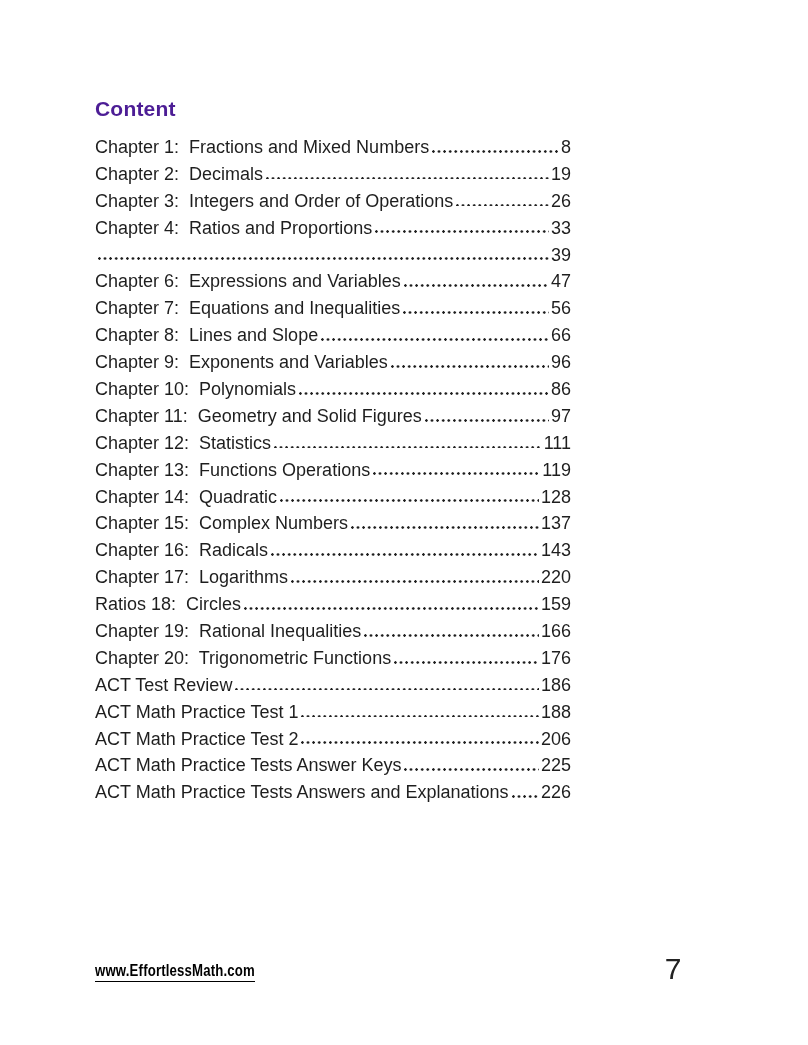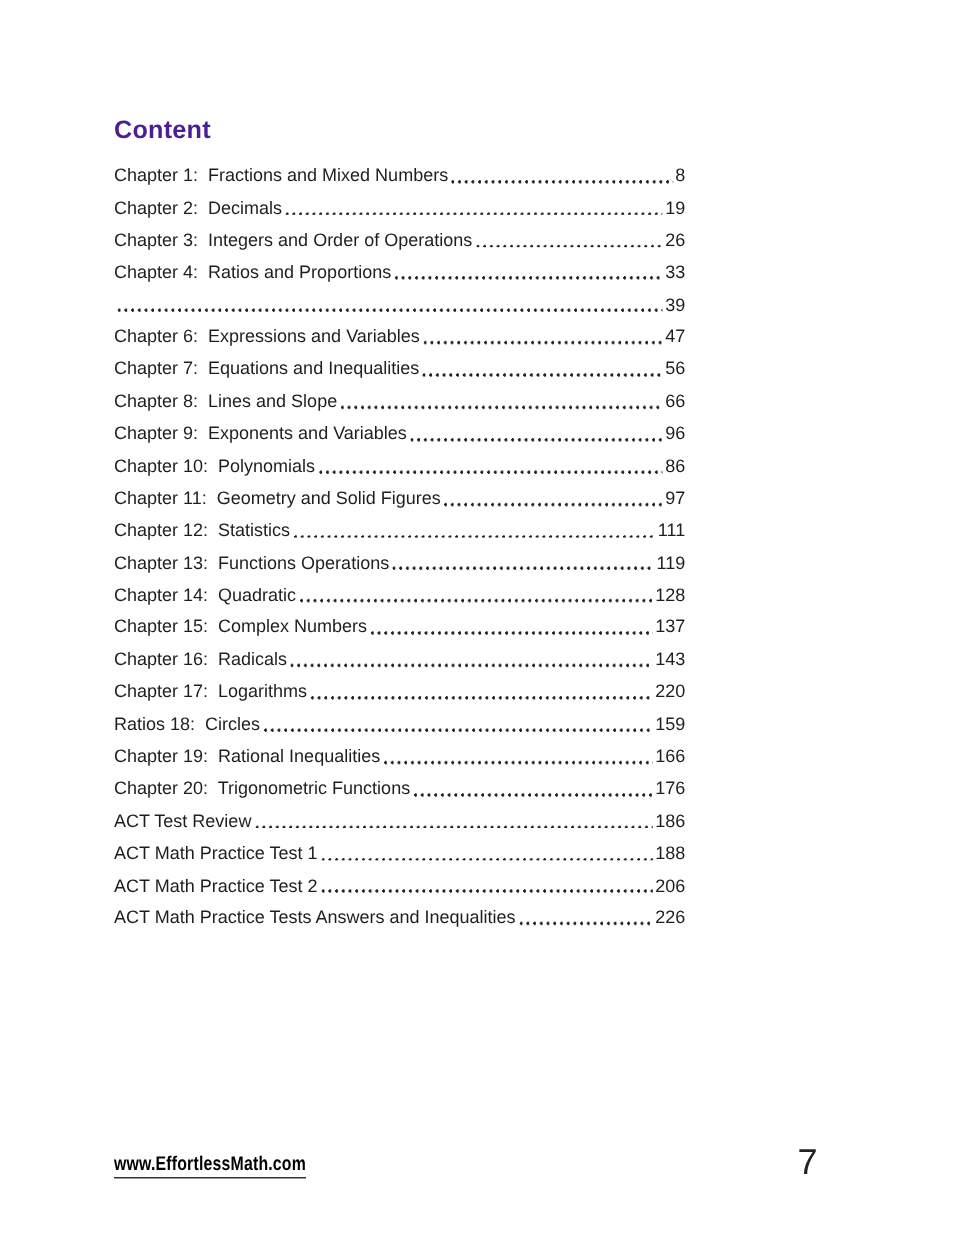--- a/index.html
+++ b/index.html
@@ -26,21 +26,21 @@
     letter-spacing: 0.2px;
   }
   .toc-list {
     margin-top: 13px;
   }
   .toc-row {
     display: flex;
     align-items: stretch;
     height: 26.9px;
     line-height: 26.9px;
-    font-size: 15px;
+    font-size: 18px;
     color: #1e1e1e;
   }
   .toc-label {
     white-space: pre;
     flex: 0 0 auto;
   }
   .toc-dots {
     flex: 1 1 auto;
     position: relative;
     margin: 0 2px 0 3px;
@@ -225,23 +225,28 @@
     <span class="toc-dots"></span>
     <span class="toc-page">188</span>
   </div>
 
   <div class="toc-row">
     <span class="toc-label">ACT Math Practice Test 2</span>
     <span class="toc-dots"></span>
     <span class="toc-page">206</span>
   </div>
 
-
-  <div class="toc-row">
-    <span class="toc-label">ACT Math Practice Tests Answers and Inequalities</span>
+  <div class="toc-row">
+    <span class="toc-label">ACT Math Practice Tests Answer Keys</span>
+    <span class="toc-dots"></span>
+    <span class="toc-page">225</span>
+  </div>
+
+  <div class="toc-row">
+    <span class="toc-label">ACT Math Practice Tests Answers and Explanations</span>
     <span class="toc-dots"></span>
     <span class="toc-page">226</span>
   </div>
 </div>
 </div>
 
 <a class="footer-site">www.EffortlessMath.com</a>
 
 <div class="footer-page-number">7</div>
 

